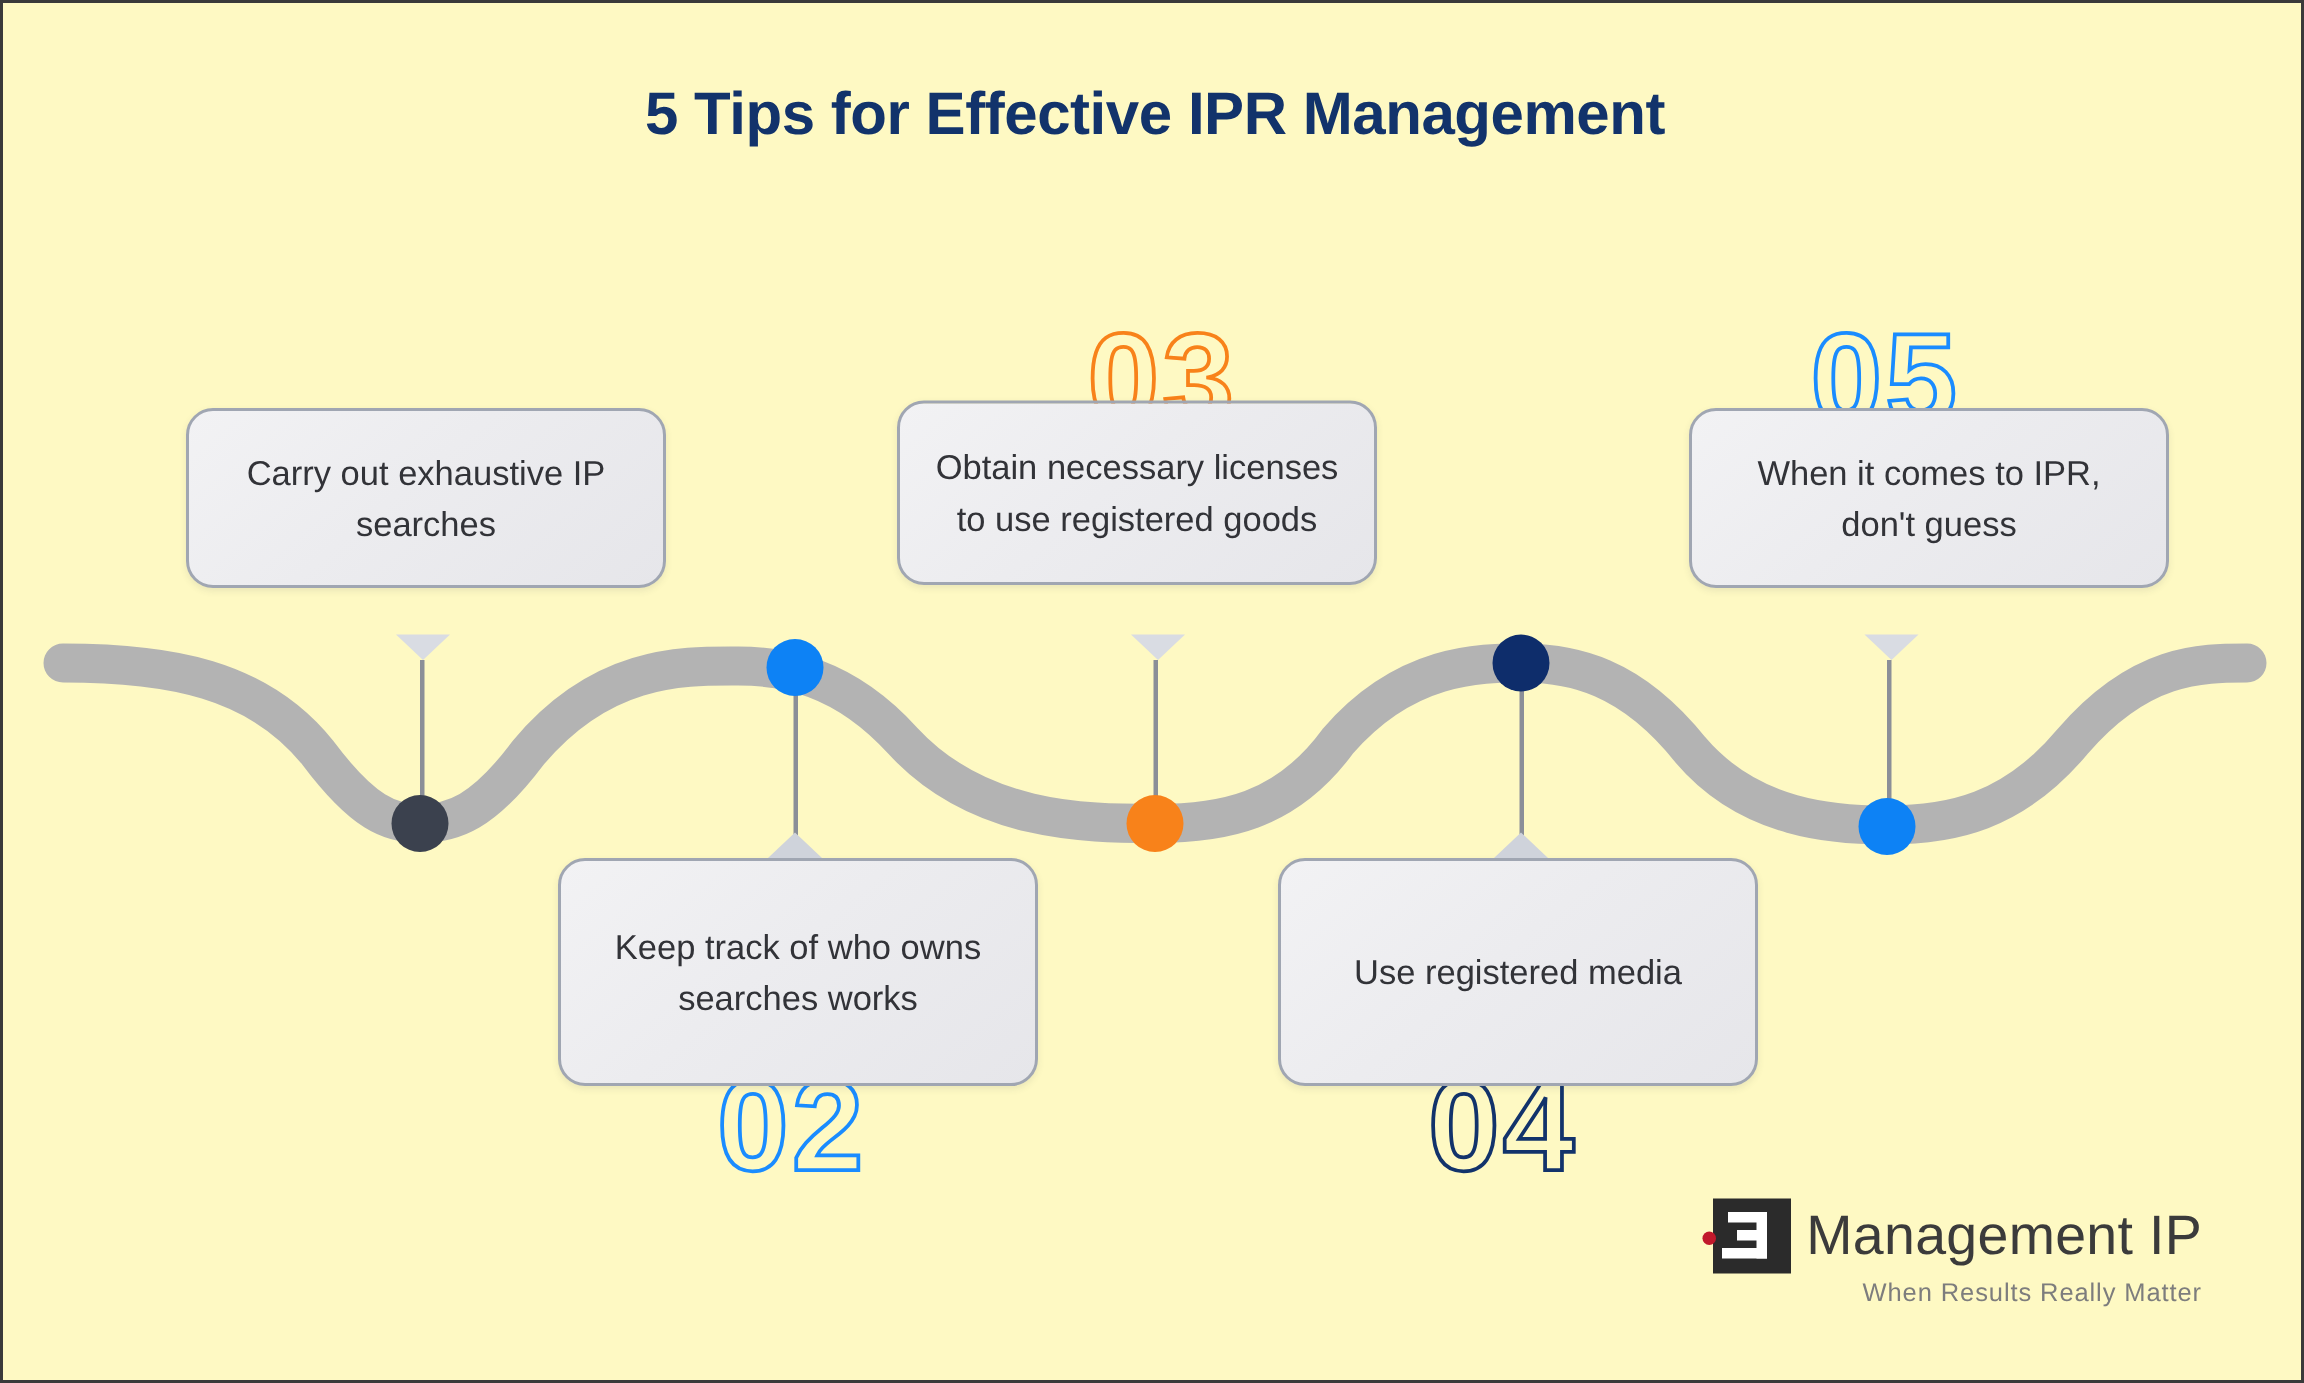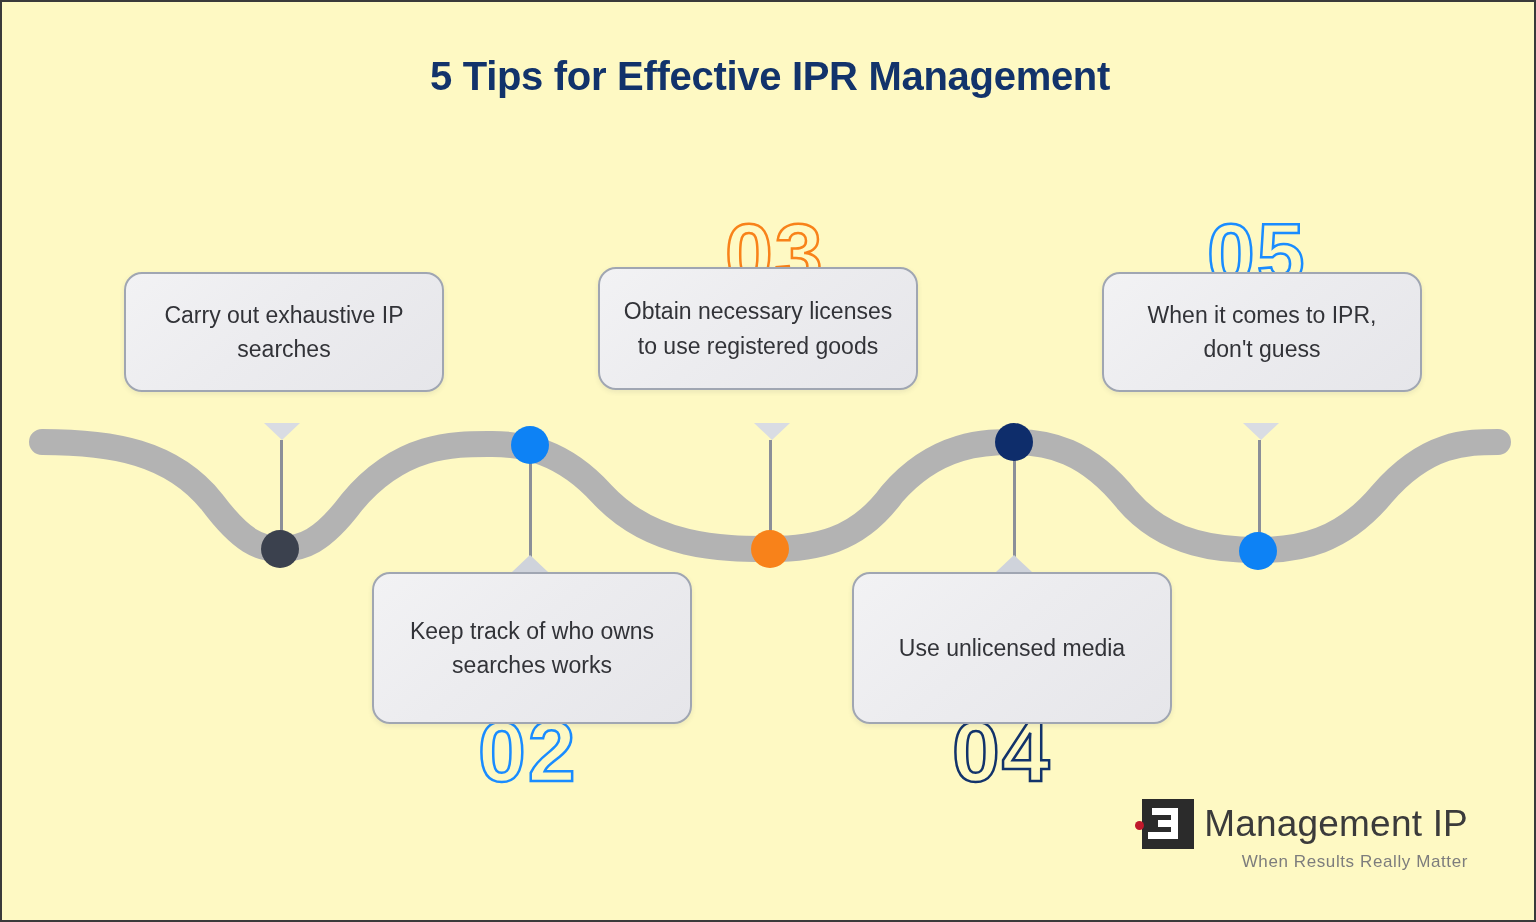--- a/index.html
+++ b/index.html
@@ -235,29 +235,29 @@
 
   <div class="step-number" style="left:723px; top:208px; -webkit-text-stroke-color:#f8821a;">03</div>
   <div class="tip-card top" style="left:596px; top:265px; height:123px;">
     <div class="tip-text">Obtain necessary licenses to use registered goods</div>
   </div>
   <div class="pointer down" style="left:752px; top:421px;"></div>
   <div class="stem" style="left:767px; top:438px; height:110px;"></div>
   <div class="wave-dot" style="left:749px; top:528px; background:#f8821a;"></div>
 
   <div class="tip-card bottom" style="left:850px; top:570px;">
-    <div class="tip-text">Use unlicensed media</div>
+    <div class="tip-text">Use registered media</div>
   </div>
   <div class="pointer up" style="left:994px; top:553px;"></div>
   <div class="stem" style="left:1011px; top:450px; height:106px;"></div>
   <div class="wave-dot" style="left:993px; top:421px; background:#0e2d6b;"></div>
   <div class="step-number" style="left:950px; top:706px; -webkit-text-stroke-color:#12336b;">04</div>
 
   <div class="step-number" style="left:1205px; top:208px; -webkit-text-stroke-color:#1a8cff;">05</div>
-  <div class="tip-card top" style="left:1100px; top:270px;">
+  <div class="tip-card top" style="left:1124px; top:270px;">
     <div class="tip-text">When it comes to IPR, don't guess</div>
   </div>
   <div class="pointer down" style="left:1241px; top:421px;"></div>
   <div class="stem" style="left:1256px; top:438px; height:112px;"></div>
   <div class="wave-dot" style="left:1237px; top:530px; background:#0d82f5;"></div>
 
   <div id="logo">
     <div id="logo-row">
       <span id="logo-mark">
         <span class="red-dot"></span>

